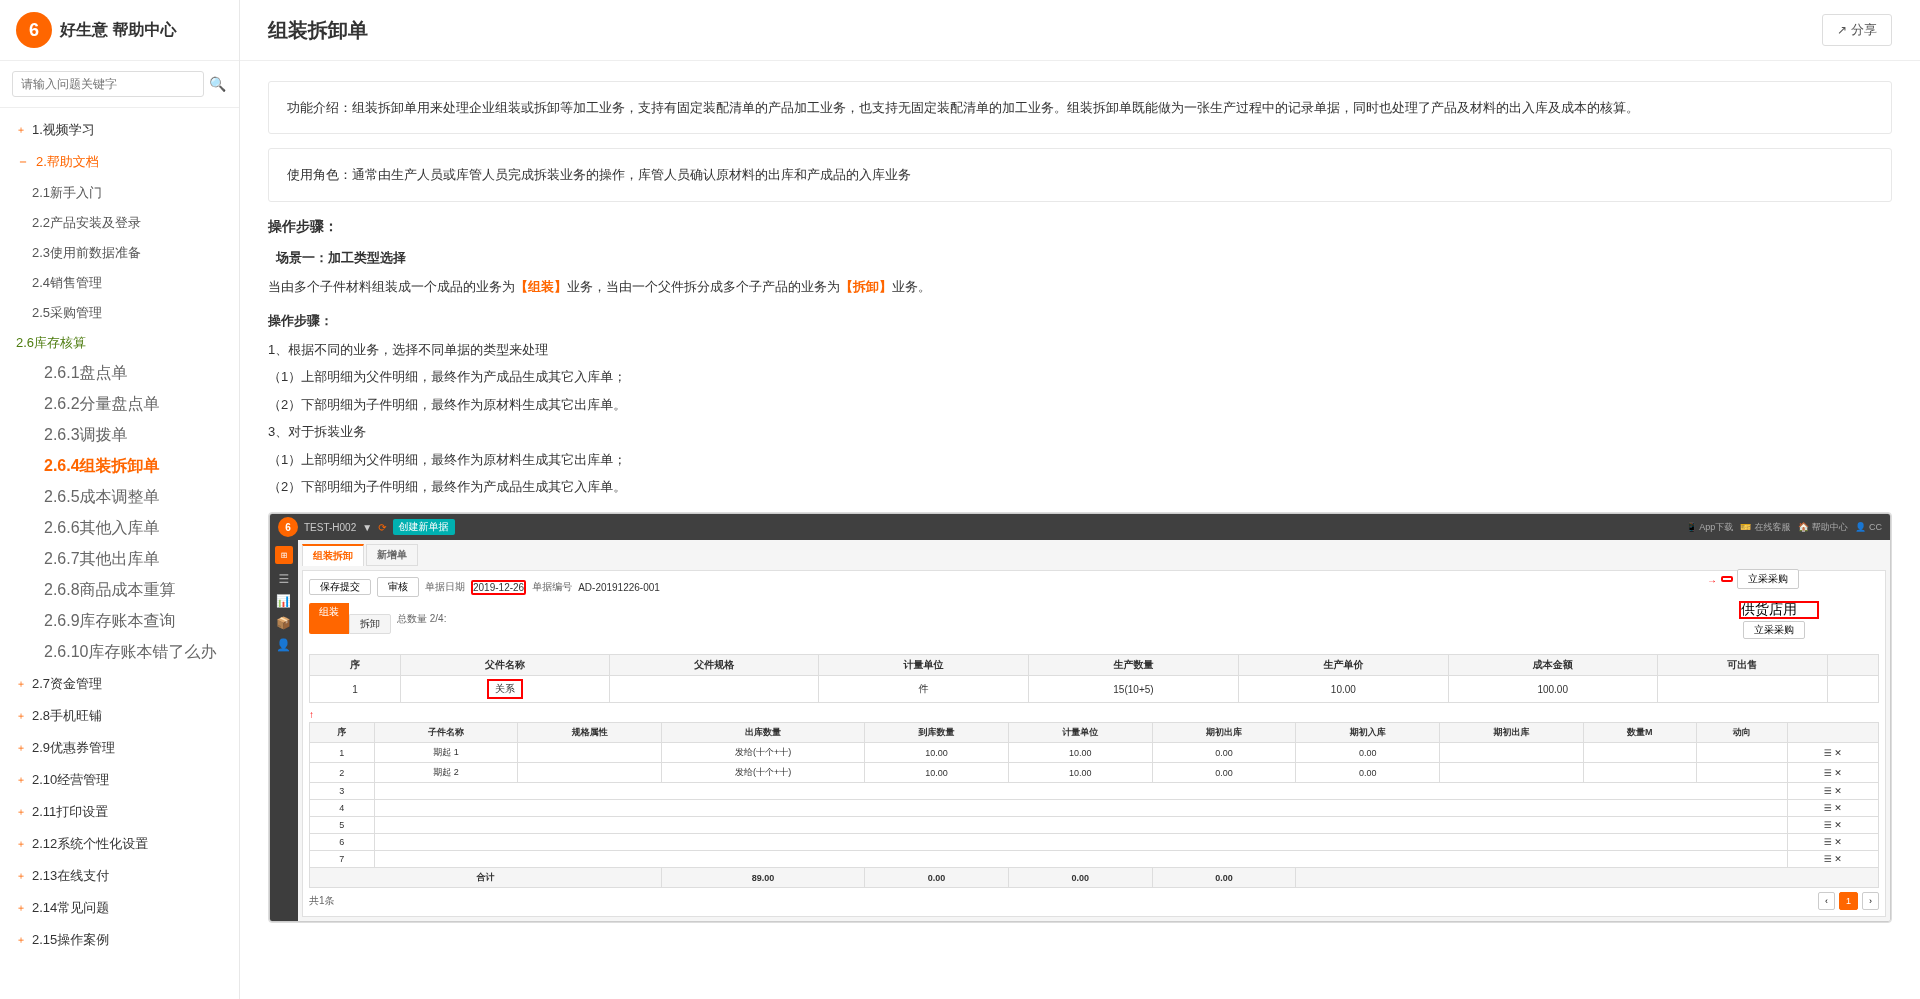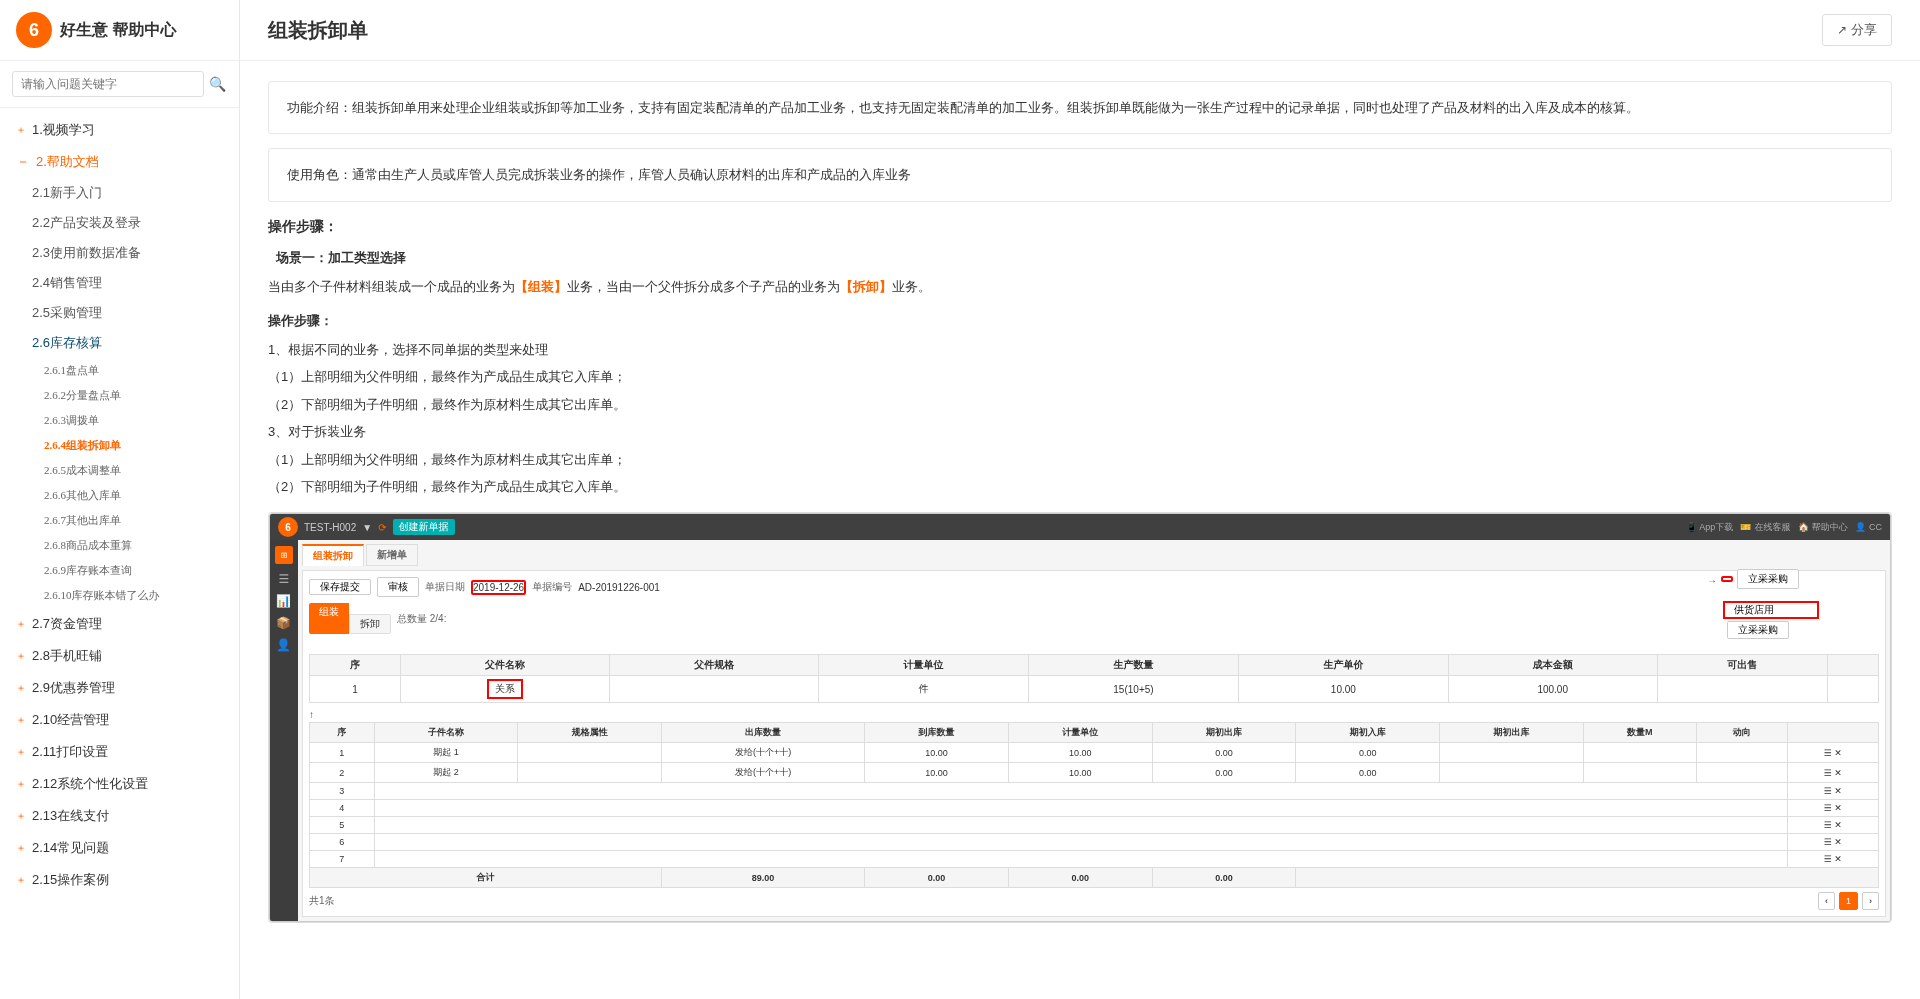--- a/index.html
+++ b/index.html
@@ -85,23 +85,22 @@
     .nav-sub-item {
       padding: 6px 16px 6px 32px;
       cursor: pointer;
       font-size: 13px;
       color: #555;
     }
     .nav-sub-item.active { color: #f60; }
     .nav-sub-sub-item {
       padding: 5px 16px 5px 44px;
       cursor: pointer;
-      font-size: 11px;
+      font-size: 16px;
       color: #666;
-      font-family: Liberation Serif, serif;
     }
     .nav-sub-sub-item.active { color: #f60; font-weight: bold; }
 
     
     .main {
       flex: 1;
       display: flex;
       flex-direction: column;
       overflow: hidden;
       background: #f5f5f5;
@@ -283,21 +282,21 @@
     </div>
     <div class="nav-sub-item">
       <span>2.3使用前数据准备</span>
     </div>
     <div class="nav-sub-item">
       <span>2.4销售管理</span>
     </div>
     <div class="nav-sub-item">
       <span>2.5采购管理</span>
     </div>
-    <div class="nav-sub-item active" style="color:#0c4a6e;">
+    <div class="nav-sub-item active" style="color:#4d7c0f;padding-left:16px;">
       <span>2.6库存核算</span>
     </div>
 
     <div class="nav-sub-sub-item">
       <span>2.6.1盘点单</span>
     </div>
     <div class="nav-sub-sub-item">
       <span>2.6.2分量盘点单</span>
     </div>
     <div class="nav-sub-sub-item">
@@ -461,21 +460,21 @@
                   <div style="background:#f60; color:#fff; padding:2px 10px; font-size:10px; cursor:pointer; border-radius:2px 0 0 2px;">组装</div>
                   <div style="background:#f5f5f5; border:1px solid #ddd; padding:2px 10px; font-size:10px; cursor:pointer; border-radius:0 2px 2px 0;margin-top:11px;">拆卸</div>
                 </div>
                 <span style="font-size:10px; color:#666;">总数量 2/4:</span>
 
                 <div style="position:absolute; left:0; bottom:-18px;">
                   <span class="annot"></span>
                 </div>
 
                 <div style="position:absolute; right:60px; top:-2px;">
-                  <input type="text" style="border: 2px solid rgb(255, 0, 0); width: 96px; height: 18px; font-size: 10px; padding: 0px 9px;" value="供货店用">
+                  <input type="text" style="border: 2px solid rgb(255, 0, 0); width: 80px; height: 18px; font-size: 14px; padding: 0px 0;" value="供货店用">
                   <div style="font-size:10px; color:#f00; text-align:center; margin-top:2px;">
                     <span></span>
                   </div>
                   <button class="mock-btn" style="font-size:10px; height:18px; margin-left:4px;">立采采购</button>
                 </div>
               </div>
 
               <div style="margin-top:20px;">
                 <table class="mock-table">
                   <thead>

